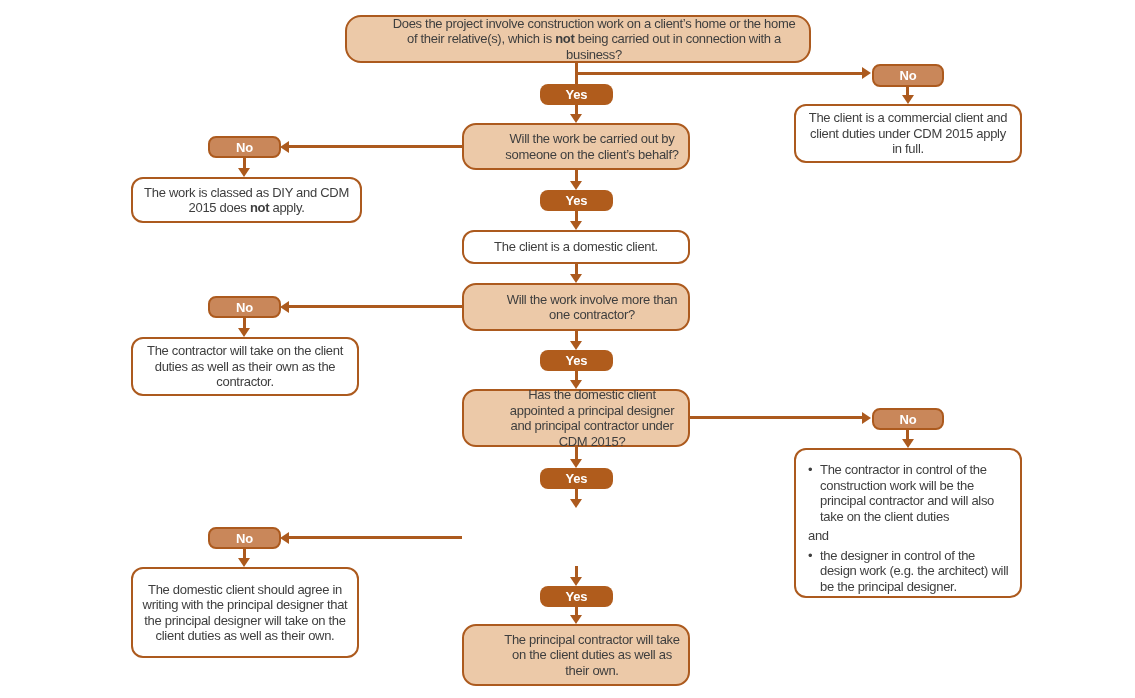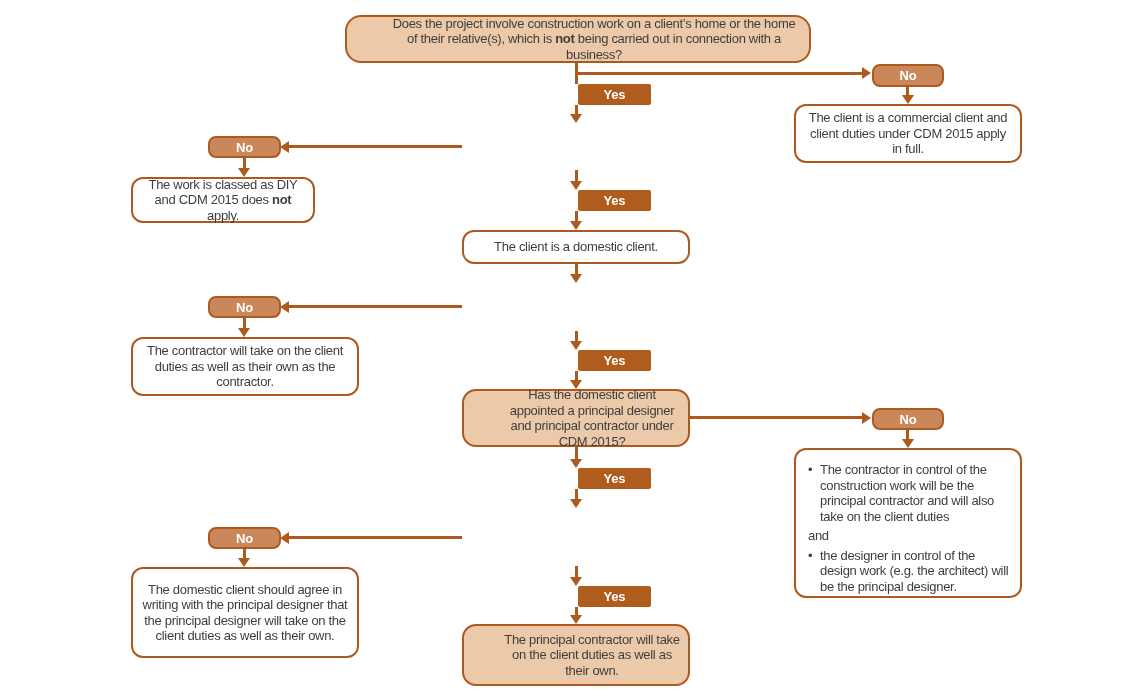--- a/index.html
+++ b/index.html
@@ -22,21 +22,21 @@
     padding:2px 8px;
   }
   .box.tan{background:var(--tan);border-radius:14px;padding-left:40px;}
   .box.big{border-radius:16px;}
   .box b{font-weight:bold;}
   .badge{
     position:absolute;box-sizing:border-box;
     display:flex;align-items:center;justify-content:center;
     color:#ffffff;font-weight:bold;font-size:13px;letter-spacing:-0.2px;
   }
-  .badge.yes{background:var(--yesfill);border-radius:2px;margin-left:38px;}
+  .badge.yes{background:var(--yesfill);border-radius:8px;}
   .badge.no{background:var(--nofill);border:2px solid var(--accent);border-radius:8px;}
   .vline{position:absolute;width:3px;background:var(--accent);}
   .hline{position:absolute;height:3px;background:var(--accent);}
   .arr{position:absolute;width:0;height:0;}
   .arr.down{border-left:6px solid transparent;border-right:6px solid transparent;border-top:9px solid var(--accent);}
   .arr.left{border-top:6px solid transparent;border-bottom:6px solid transparent;border-right:9px solid var(--accent);}
   .arr.right{border-top:6px solid transparent;border-bottom:6px solid transparent;border-left:9px solid var(--accent);}
   .box.list{align-items:flex-start;justify-content:flex-start;text-align:left;padding:12px 10px 8px 12px;}
   .list-inner{display:flex;flex-direction:column;gap:4px;}
   .bullet-row{display:flex;}
@@ -58,40 +58,42 @@
 
   <div class="badge no" style="left:872px;top:64px;width:72px;height:23px;">No</div>
   <div class="vline" style="left:906px;top:87px;height:9px;"></div>
   <div class="arr down" style="left:902px;top:95px;"></div>
   <div class="box" style="left:794px;top:104px;width:228px;height:59px;">The client is a commercial client and client duties under CDM 2015 apply in full.</div>
 
   <div class="badge yes" style="left:540px;top:84px;width:73px;height:21px;">Yes</div>
   <div class="vline" style="left:575px;top:105px;height:11px;"></div>
   <div class="arr down" style="left:570px;top:114px;"></div>
 
+  <div class="box tan" style="left:462px;top:123px;width:228px;height:47px;">Will the work be carried out by someone on the client’s behalf?</div>
 
   <div class="hline" style="left:288px;top:145px;width:174px;"></div>
   <div class="arr left" style="left:280px;top:141px;"></div>
   <div class="badge no" style="left:208px;top:136px;width:73px;height:22px;">No</div>
   <div class="vline" style="left:243px;top:158px;height:10px;"></div>
   <div class="arr down" style="left:238px;top:168px;"></div>
-  <div class="box" style="left:131px;top:177px;width:184px;height:46px;">
+  <div class="box" style="left:131px;top:177px;width:231px;height:46px;">
     <span><span>The work is classed as DIY and CDM 2015 does </span><b>not</b><span> apply.</span></span>
   </div>
 
   <div class="vline" style="left:575px;top:170px;height:13px;"></div>
   <div class="arr down" style="left:570px;top:181px;"></div>
   <div class="badge yes" style="left:540px;top:190px;width:73px;height:21px;">Yes</div>
   <div class="vline" style="left:575px;top:211px;height:11px;"></div>
   <div class="arr down" style="left:570px;top:221px;"></div>
 
   <div class="box" style="left:462px;top:230px;width:228px;height:34px;">The client is a domestic client.</div>
   <div class="vline" style="left:575px;top:264px;height:11px;"></div>
   <div class="arr down" style="left:570px;top:274px;"></div>
 
+  <div class="box tan" style="left:462px;top:283px;width:228px;height:48px;">Will the work involve more than one contractor?</div>
 
   <div class="hline" style="left:288px;top:305px;width:174px;"></div>
   <div class="arr left" style="left:280px;top:301px;"></div>
   <div class="badge no" style="left:208px;top:296px;width:73px;height:22px;">No</div>
   <div class="vline" style="left:243px;top:318px;height:11px;"></div>
   <div class="arr down" style="left:238px;top:328px;"></div>
   <div class="box" style="left:131px;top:337px;width:228px;height:59px;">The contractor will take on the client duties as well as their own as the contractor.</div>
 
   <div class="vline" style="left:575px;top:331px;height:12px;"></div>
   <div class="arr down" style="left:570px;top:341px;"></div>

